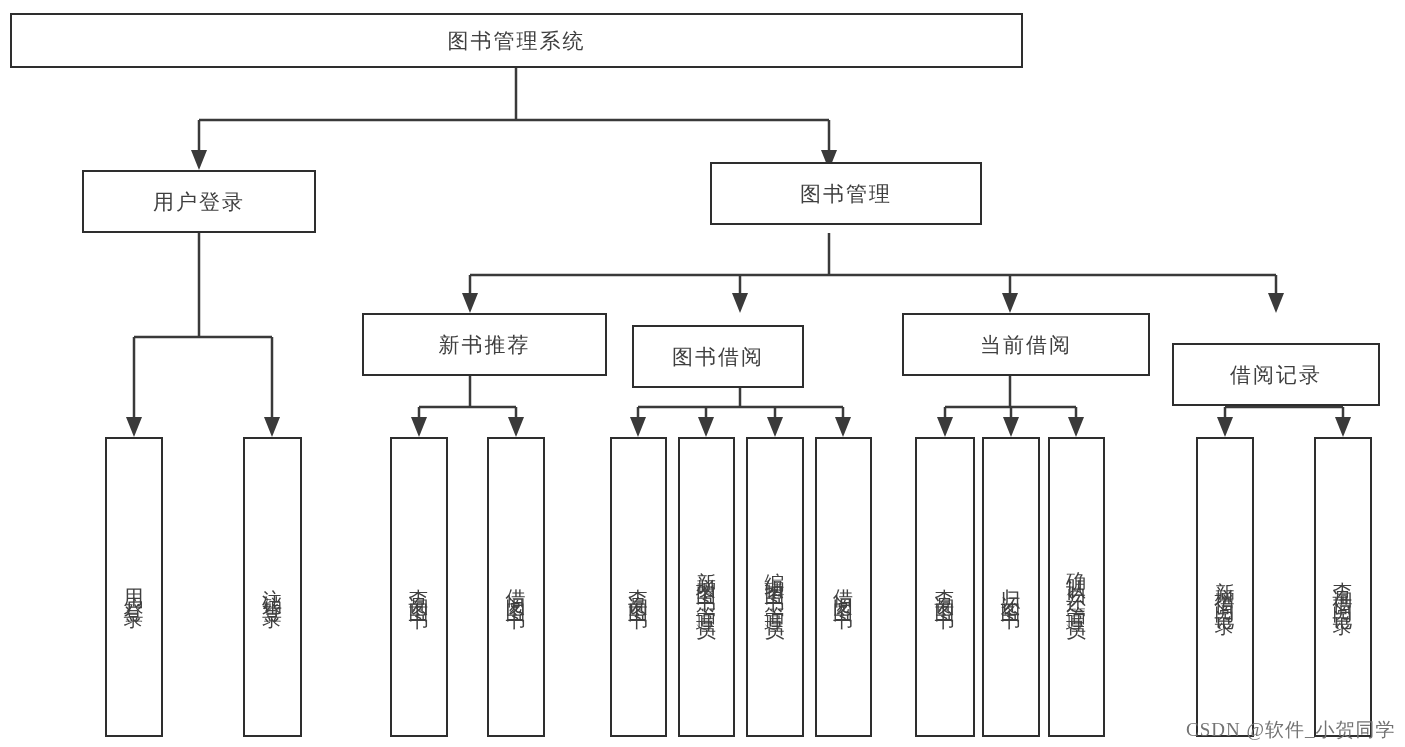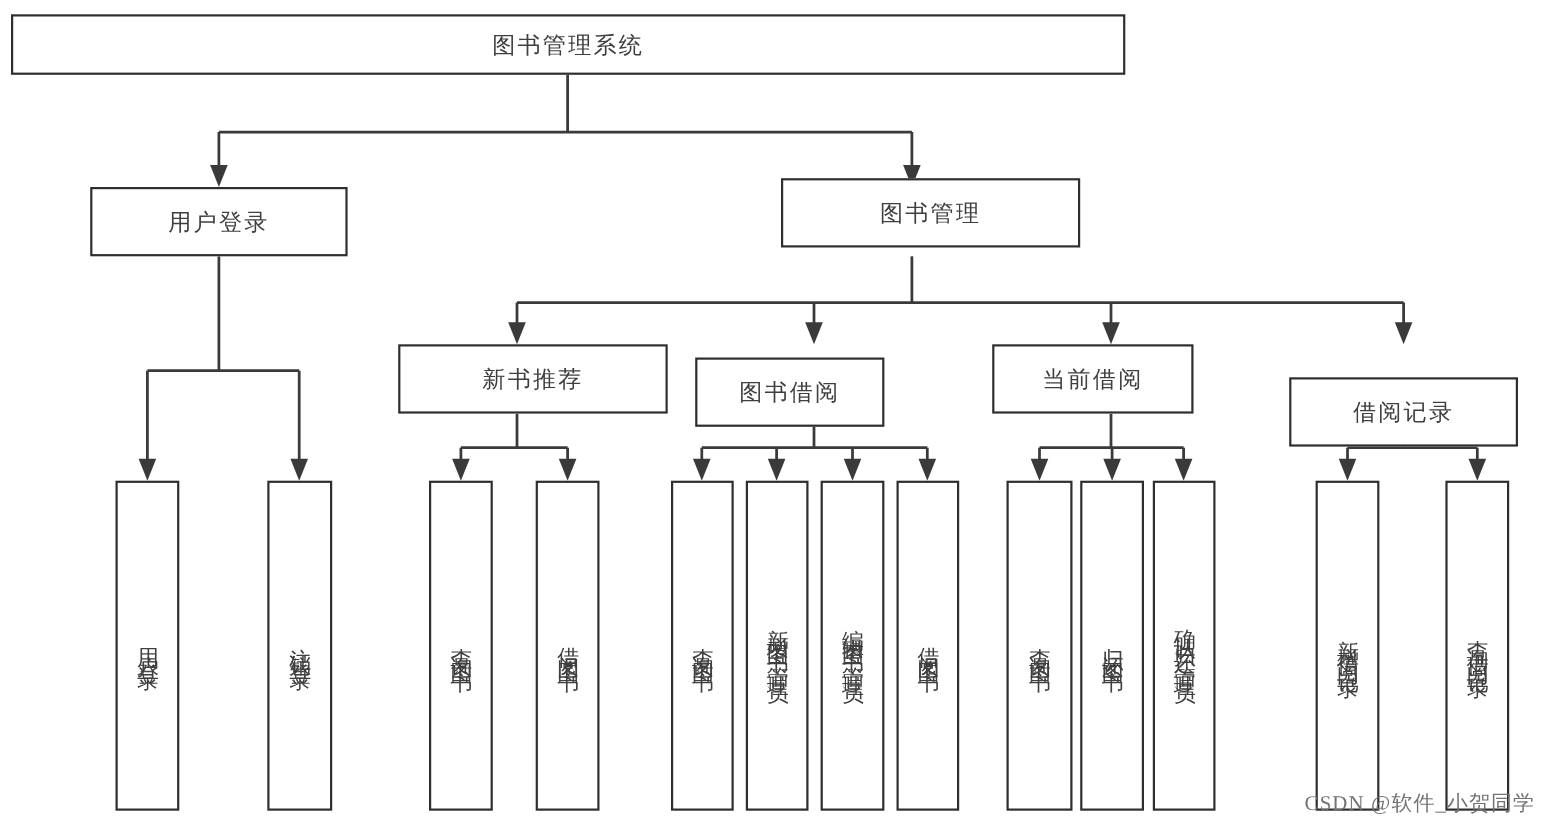--- a/index.html
+++ b/index.html
@@ -134,21 +134,21 @@
   <div class="node hnode" style="left:710px;top:162px;width:272px;">
     <span>图书管理</span>
   </div>
 
   <div class="node hnode" style="left:362px;top:313px;width:245px;">
     <span>新书推荐</span>
   </div>
   <div class="node hnode" style="left:632px;top:313px;width:172px;margin-top:12px;">
     <span>图书借阅</span>
   </div>
-  <div class="node hnode" style="left:902px;top:313px;width:183px;">
+  <div class="node hnode" style="left:902px;top:313px;width:248px;">
     <span>当前借阅</span>
   </div>
   <div class="node hnode" style="left:1172px;top:313px;width:208px;margin-top:30px;">
     <span>借阅记录</span>
   </div>
 
   <div class="node leaf" style="left:105px;width:58px;">
     <span class="vtext">用户登录</span>
   </div>
   <div class="node leaf" style="left:243px;width:59px;">

